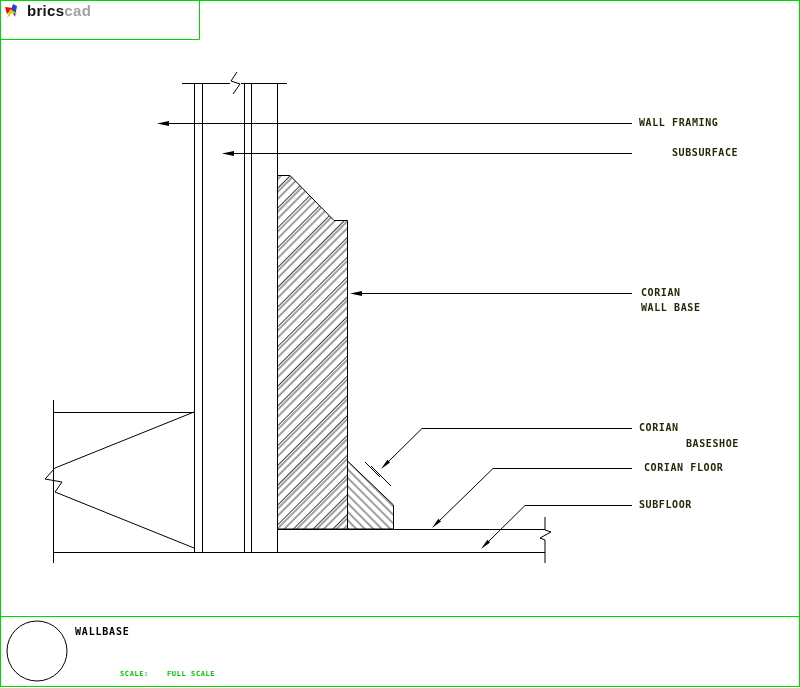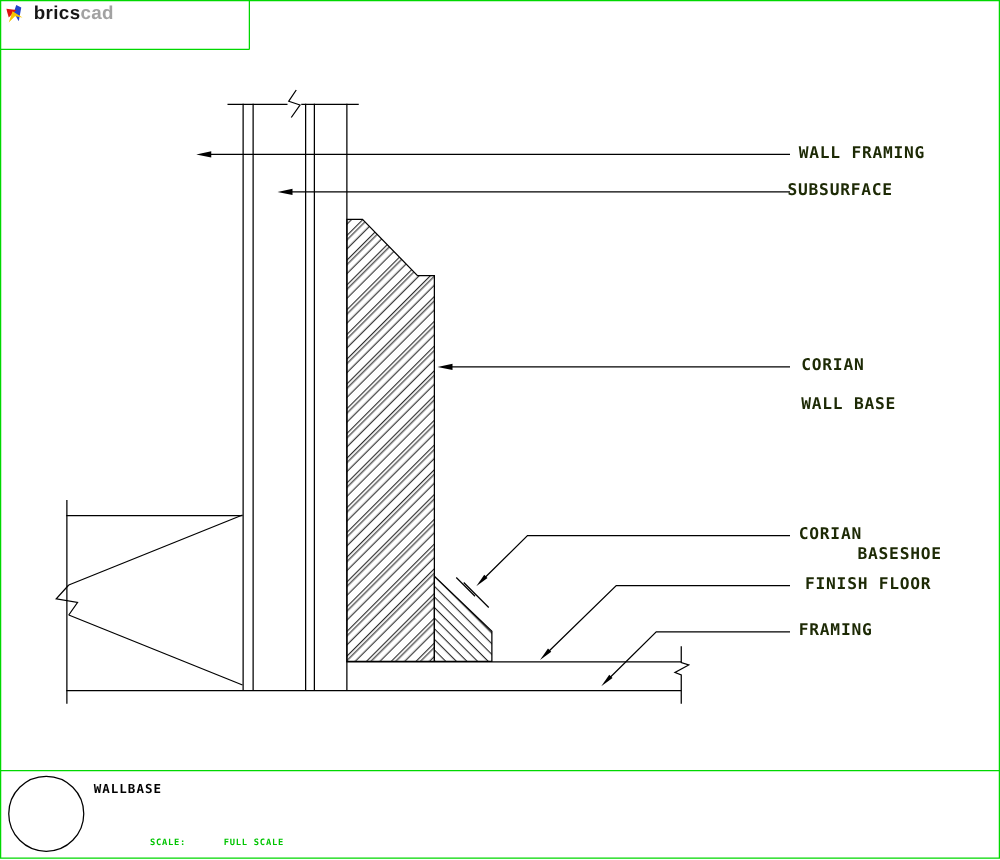--- a/index.html
+++ b/index.html
@@ -9,34 +9,34 @@
   }
   .drawing-svg{position:absolute;left:0;top:0;}
   
   .logo{position:absolute;left:5px;top:2px;height:20px;display:flex;align-items:flex-start;}
   .logo-icon{display:inline-block;width:17px;height:18px;margin-top:2px;}
   .logo-text{font-family:"Liberation Sans",sans-serif;font-weight:bold;font-size:15px;line-height:17px;margin-left:5px;letter-spacing:0.3px;}
   .logo-text .primary{color:#161616;}
   .logo-text .secondary{color:#a2a2a2;font-weight:bold;}
   
   .ann{
-    position:absolute;font-size:13px;line-height:8px;font-weight:bold;
+    position:absolute;font-size:10px;line-height:8px;font-weight:bold;
     letter-spacing:0.6px;color:#1d2a05;white-space:nowrap;
   }
   
   .tb-title{
     position:absolute;left:75px;top:627px;font-size:10px;line-height:10px;
     font-weight:bold;letter-spacing:0.8px;color:#000;white-space:nowrap;
   }
   .tb-scale{
     position:absolute;top:670px;font-size:7px;line-height:8px;font-weight:bold;
     letter-spacing:0.6px;color:#00c400;white-space:nowrap;margin-left:36px;
   }
   .tb-scale.label{left:84px;}
-  .tb-scale.value{left:143px;}
+  .tb-scale.value{left:131px;}
 </style>
 </head>
 <body>
 
 <div class="page">
 
   <svg class="drawing-svg" width="800" height="688" viewBox="0 0 800 688">
     <defs>
       <pattern id="hatchBase" patternUnits="userSpaceOnUse" width="14" height="14" patternTransform="rotate(-45)">
         <line x1="0" y1="1" x2="14" y2="1" stroke="#000" stroke-width="0.75"></line>
@@ -121,25 +121,25 @@
   <div class="logo">
     <svg class="logo-icon" viewBox="0 0 17 18">
       <polygon points="8,0 12,2 10,13 6,6" fill="#2244cc"></polygon>
       <polygon points="0,3 8,4 2,10" fill="#dd1111"></polygon>
       <polygon points="2,14 5,5 13,10 7,9" fill="#f5c400"></polygon>
     </svg>
     <span class="logo-text"><span class="primary">brics</span><span class="secondary">cad</span></span>
   </div>
 
   <span class="ann" style="left:639px;top:119px;">WALL FRAMING</span>
-  <span class="ann" style="left:630px;top:149px;">SUBSURFACE</span>
+  <span class="ann" style="left:672px;top:149px;">SUBSURFACE</span>
   <span class="ann" style="left:641px;top:289px;">CORIAN</span>
-  <span class="ann" style="left:641px;top:304px;margin-top:16px;">WALL BASE</span>
+  <span class="ann" style="left:641px;top:304px;">WALL BASE</span>
   <span class="ann" style="left:639px;top:424px;">CORIAN</span>
   <span class="ann" style="left:639px;top:440px;margin-left:47px;">BASESHOE</span>
-  <span class="ann" style="left:644px;top:464px;">FINISH FLOOR</span>
-  <span class="ann" style="left:639px;top:501px;">FRAMING</span>
+  <span class="ann" style="left:644px;top:464px;">CORIAN FLOOR</span>
+  <span class="ann" style="left:639px;top:501px;">SUBFLOOR</span>
 
   <span class="tb-title">WALLBASE</span>
   <span class="tb-scale label">SCALE:</span>
   <span class="tb-scale value">FULL SCALE</span>
 
 </div>
 
 </body></html>

